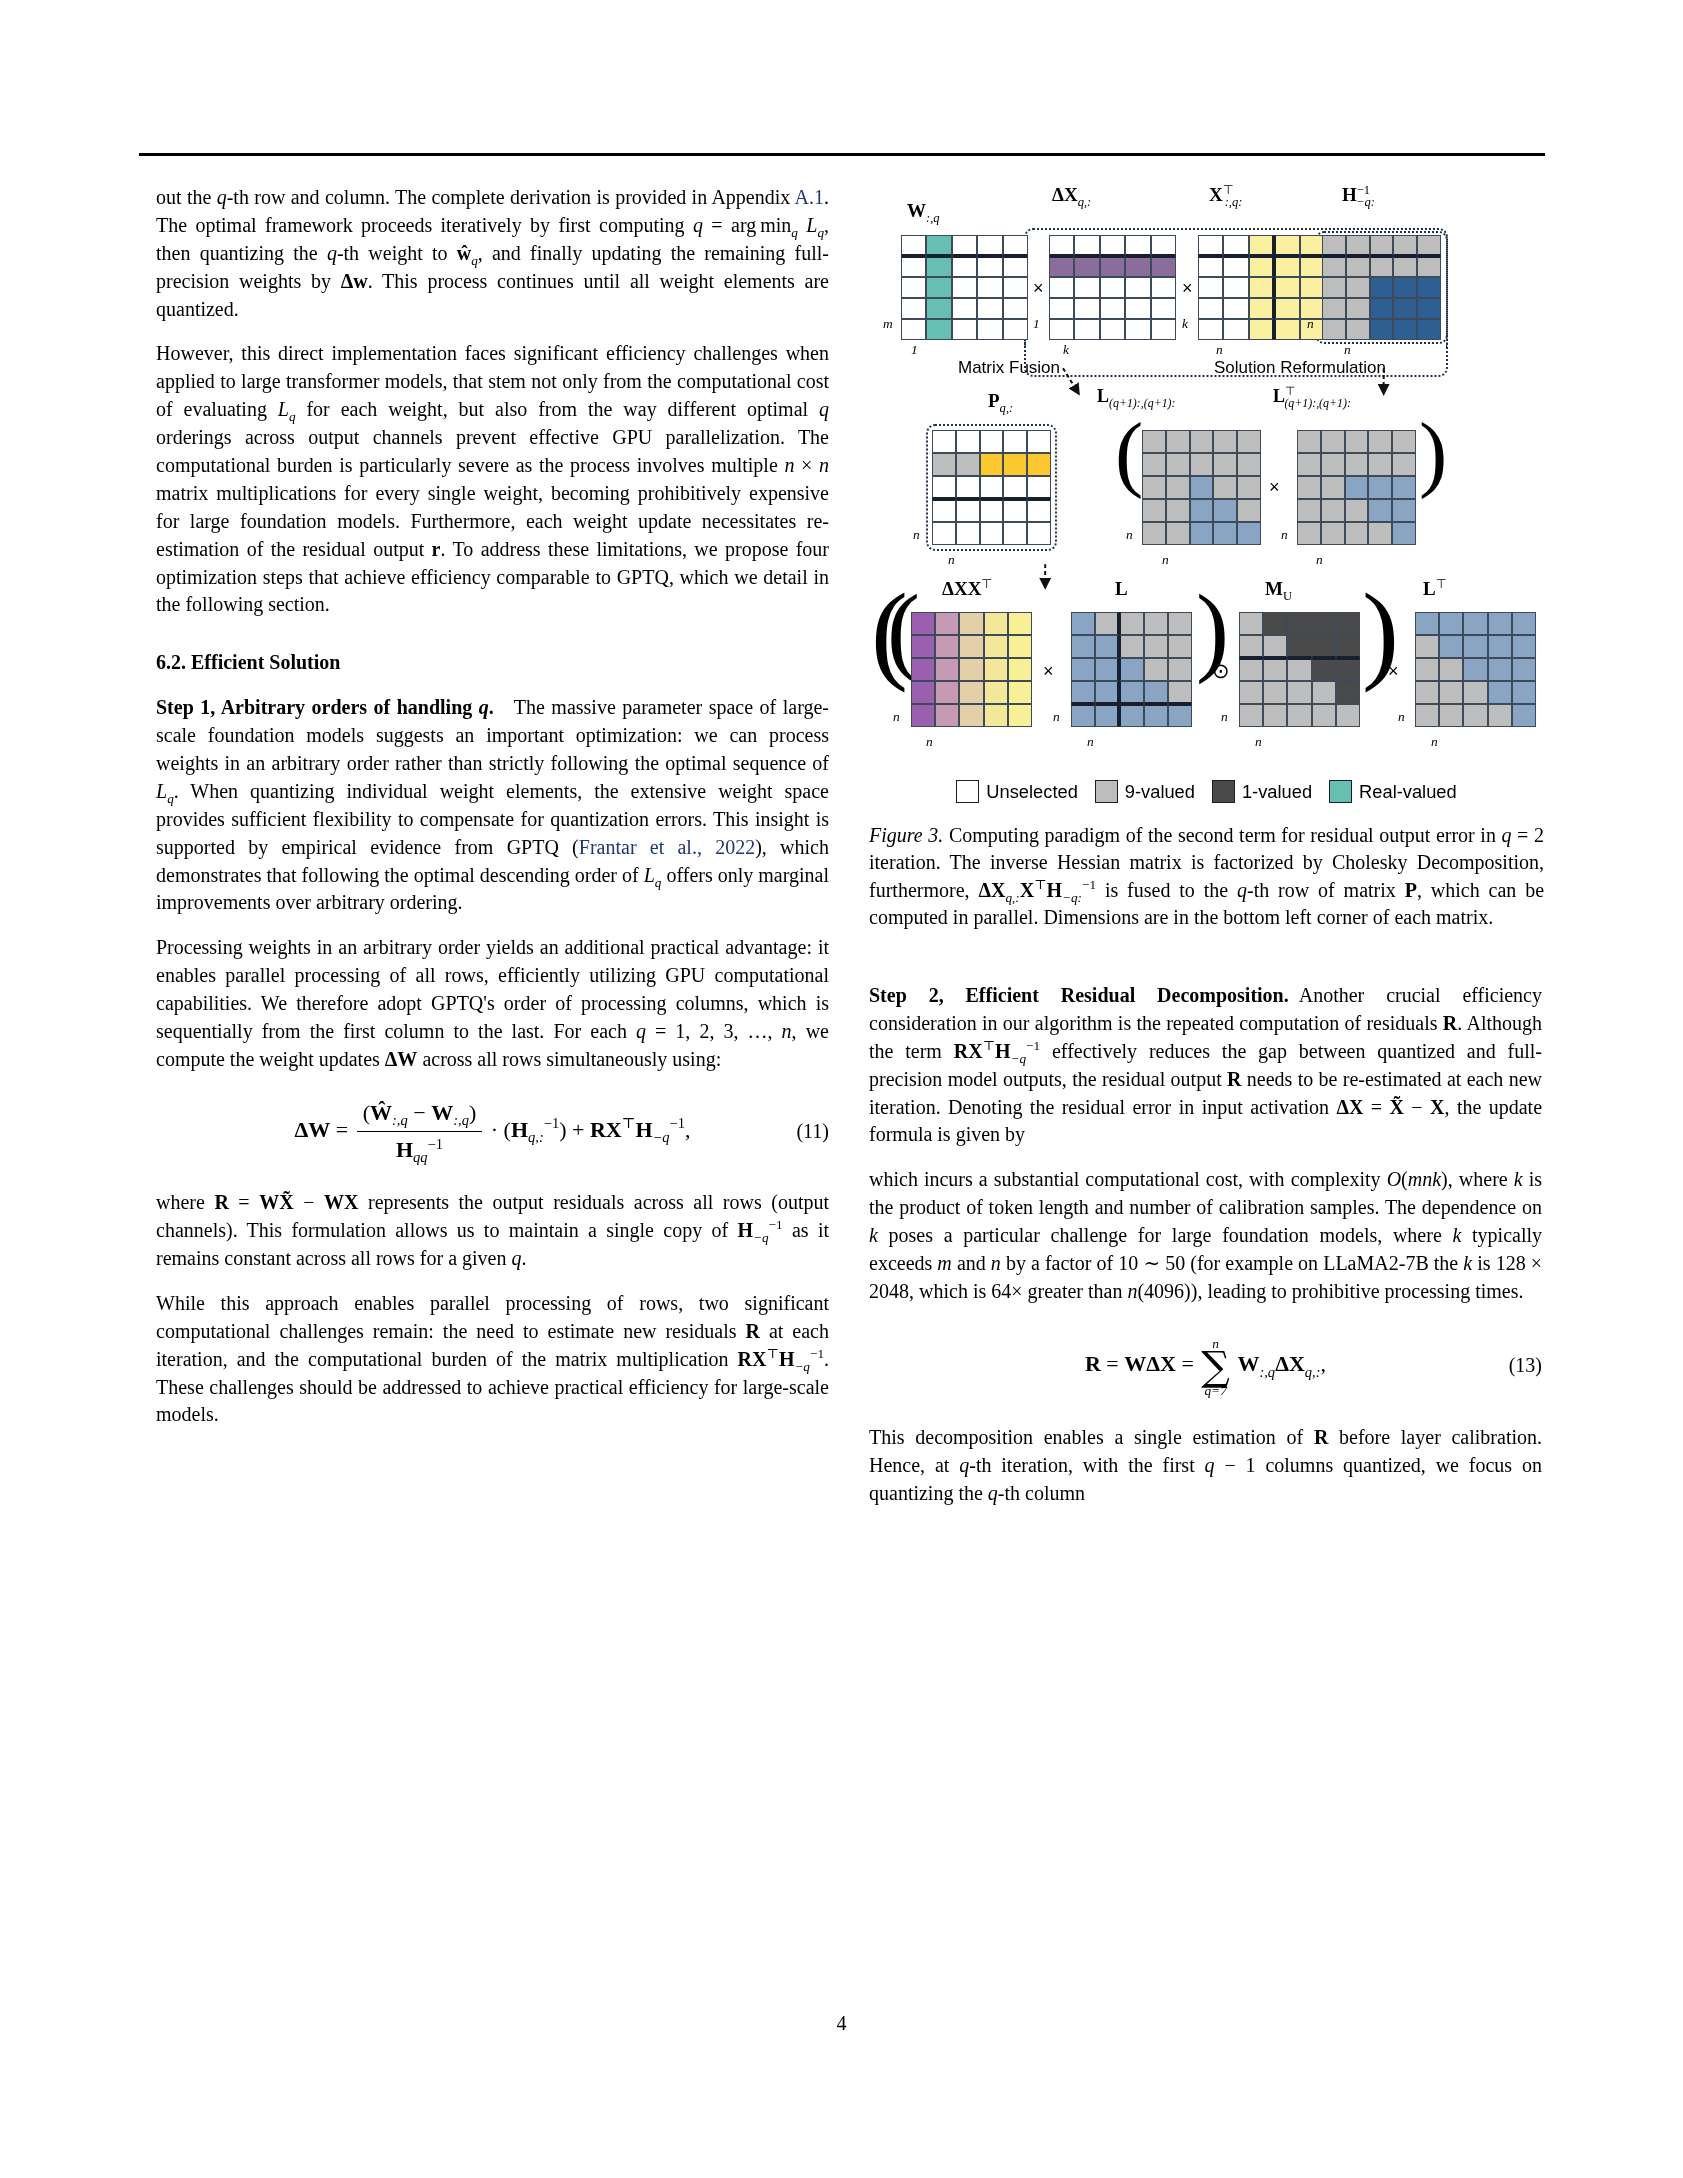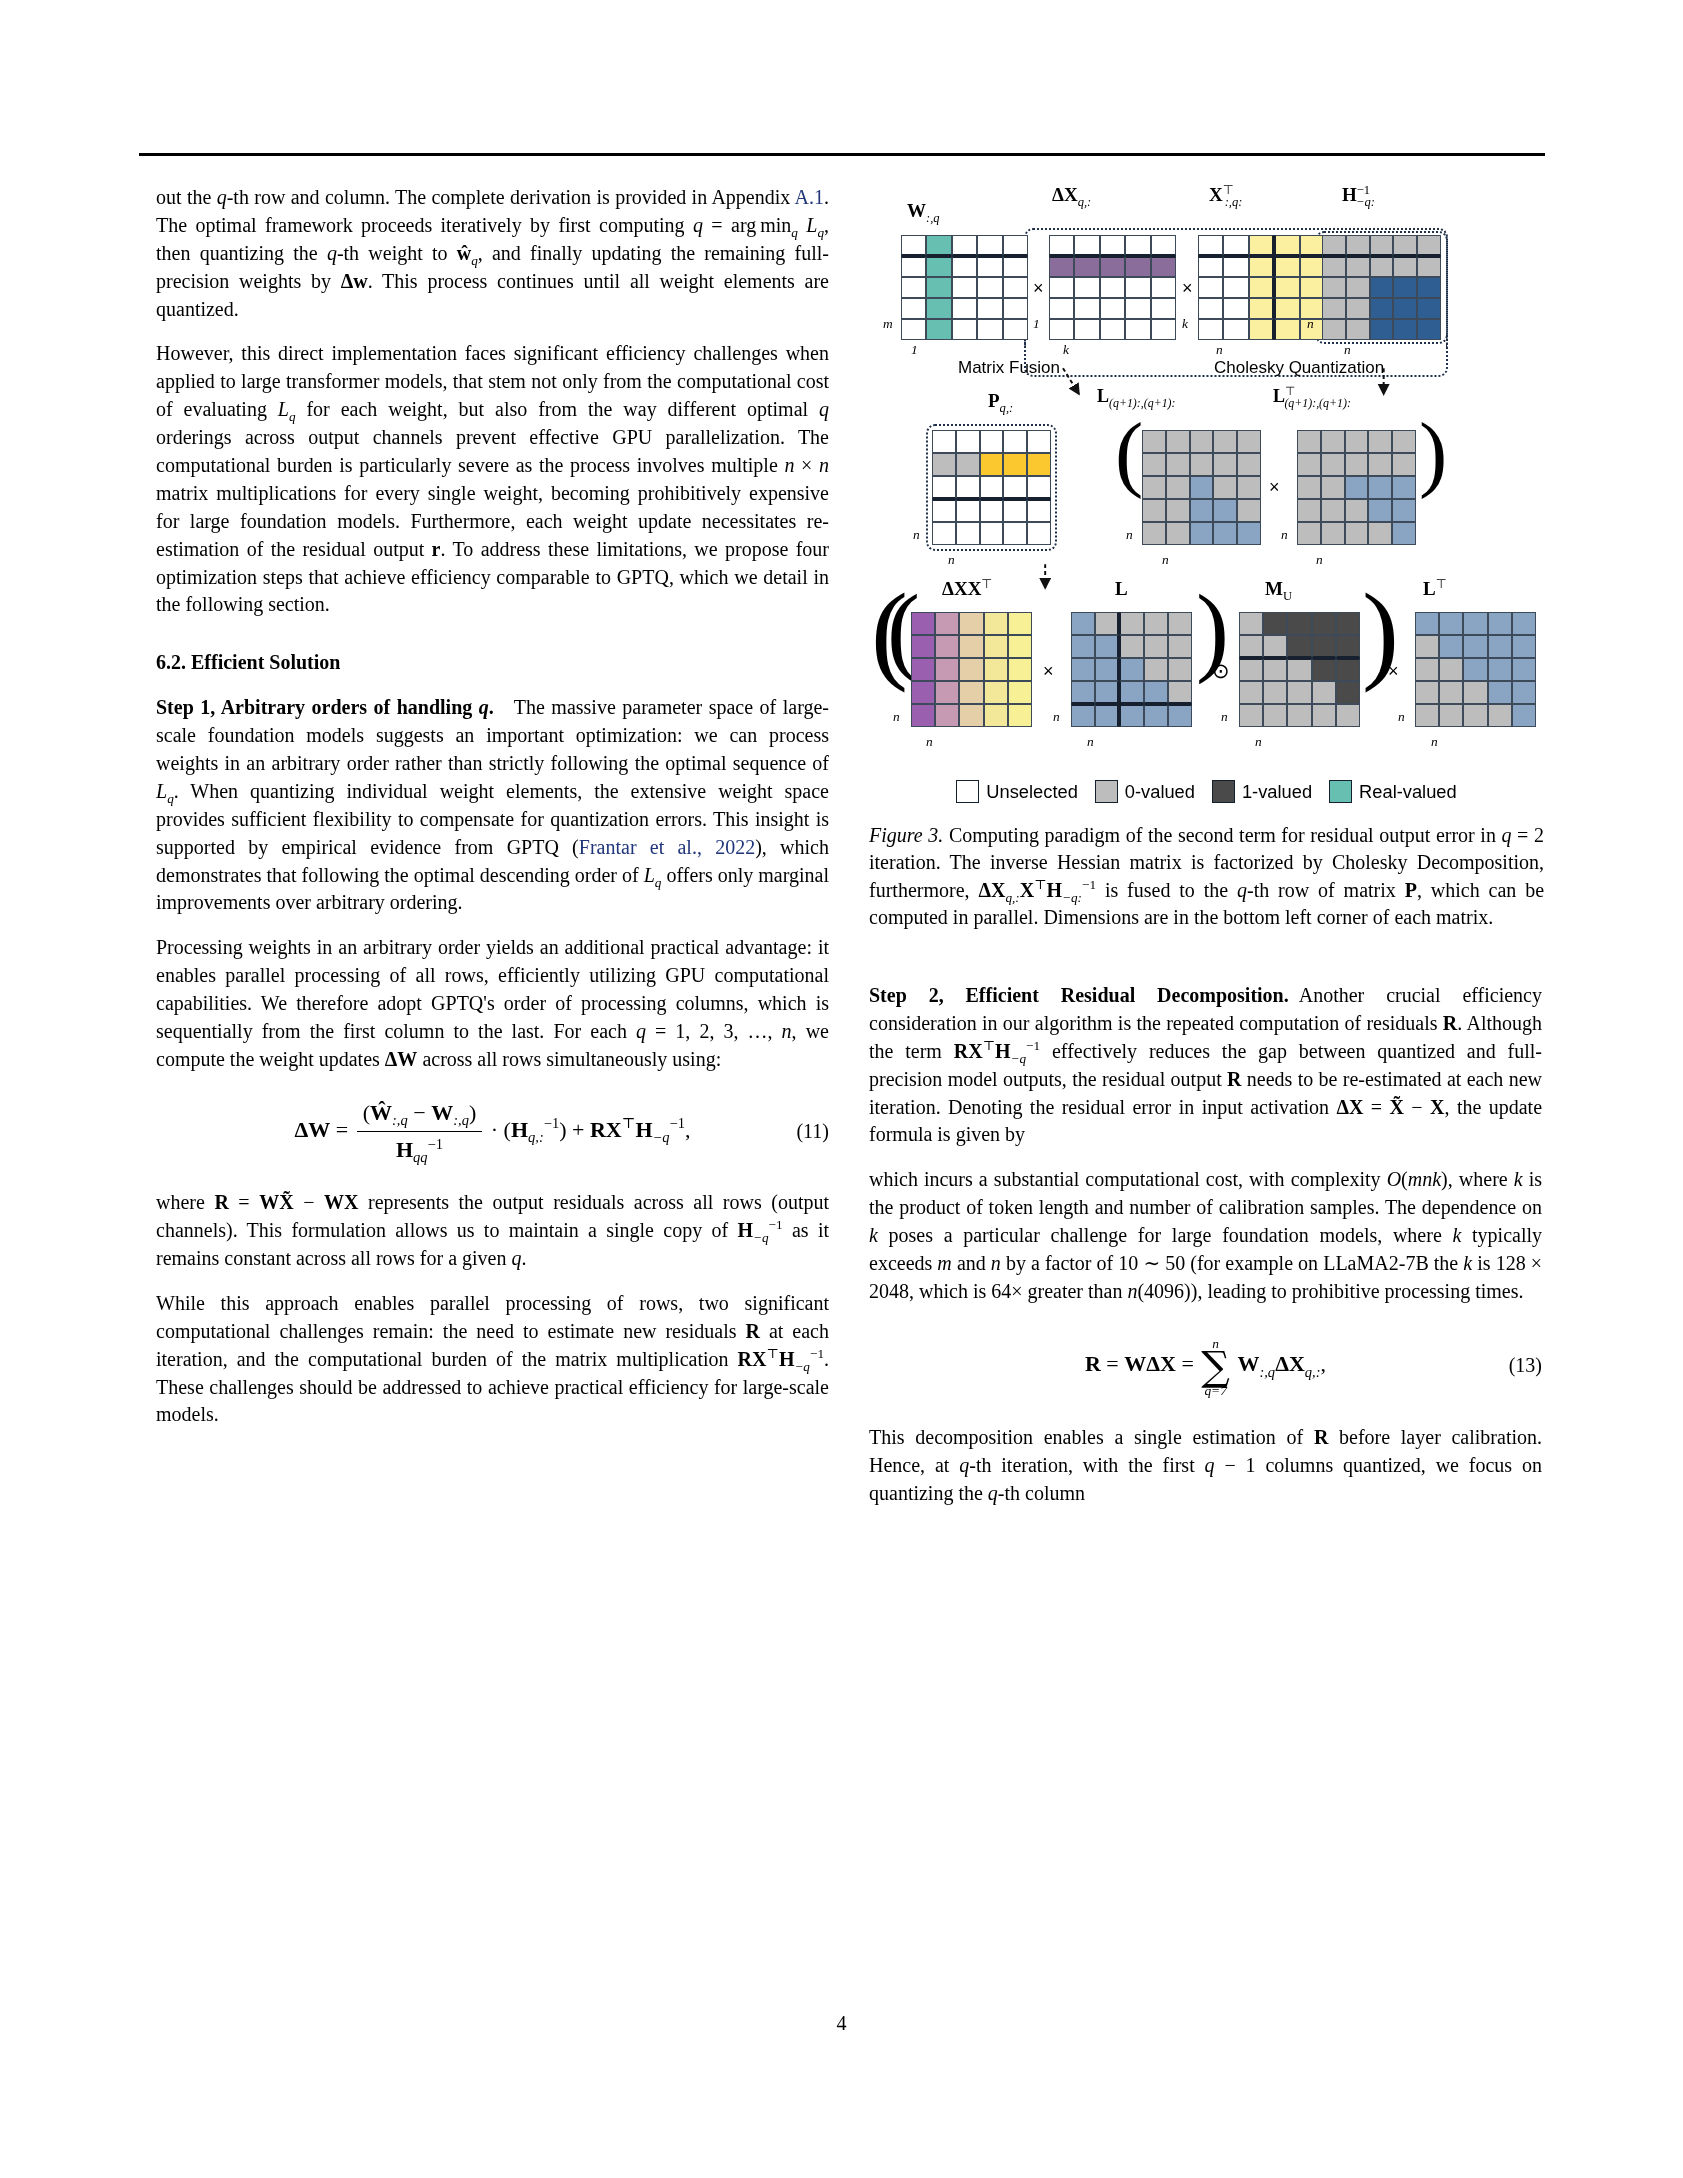--- a/index.html
+++ b/index.html
@@ -364,21 +364,21 @@
           <div class="cell" style="background: rgb(189, 189, 189);"></div>
           <div class="cell" style="background: rgb(189, 189, 189);"></div>
           <div class="cell" style="background: rgb(47, 95, 146);"></div>
           <div class="cell" style="background: rgb(47, 95, 146);"></div>
           <div class="cell" style="background: rgb(47, 95, 146);"></div>
         </div>
       <div class="dimlabel" style="left:438px; top:132px;">n</div>
       <div class="dimlabel" style="left:475px; top:158px;">n</div>
 
       <div class="steptext" style="left:89px; top:174px;">Matrix Fusion</div>
-      <div class="steptext" style="left:345px; top:174px;">Cholesky Quantization</div>
+      <div class="steptext" style="left:345px; top:174px;">Solution Reformulation</div>
 
       <svg class="arrow" style="left:0;top:0;width:675px;height:594px;" viewBox="0 0 682 600" width="675" height="594">
         <defs>
           <marker id="ah" markerWidth="7" markerHeight="7" refX="5" refY="3" orient="auto">
             <path d="M0,0 L6,3 L0,6 z" fill="#111"></path>
           </marker>
         </defs>
         <path d="M196,186 L212,212" stroke="#111" stroke-width="2" stroke-dasharray="4 3" fill="none" marker-end="url(#ah)"></path>
         <path d="M520,186 L520,212" stroke="#111" stroke-width="2" stroke-dasharray="4 3" fill="none" marker-end="url(#ah)"></path>
         <path d="M178,384 L178,408" stroke="#111" stroke-width="2" stroke-dasharray="4 3" fill="none" marker-end="url(#ah)"></path>
@@ -616,21 +616,21 @@
       <div class="dimlabel" style="left:562px; top:550px;">n</div>
     </div>
 
     <div class="legend">
       <div class="legitem">
         <span class="swatch" style="background:#ffffff"></span>
         <span>Unselected</span>
       </div>
       <div class="legitem">
         <span class="swatch" style="background:#bdbdbd"></span>
-        <span>0-valued</span>
+        <span>9-valued</span>
       </div>
       <div class="legitem">
         <span class="swatch" style="background:#4a4a4a"></span>
         <span>1-valued</span>
       </div>
       <div class="legitem">
         <span class="swatch" style="background:#66bfb0"></span>
         <span>Real-valued</span>
       </div>
     </div>

